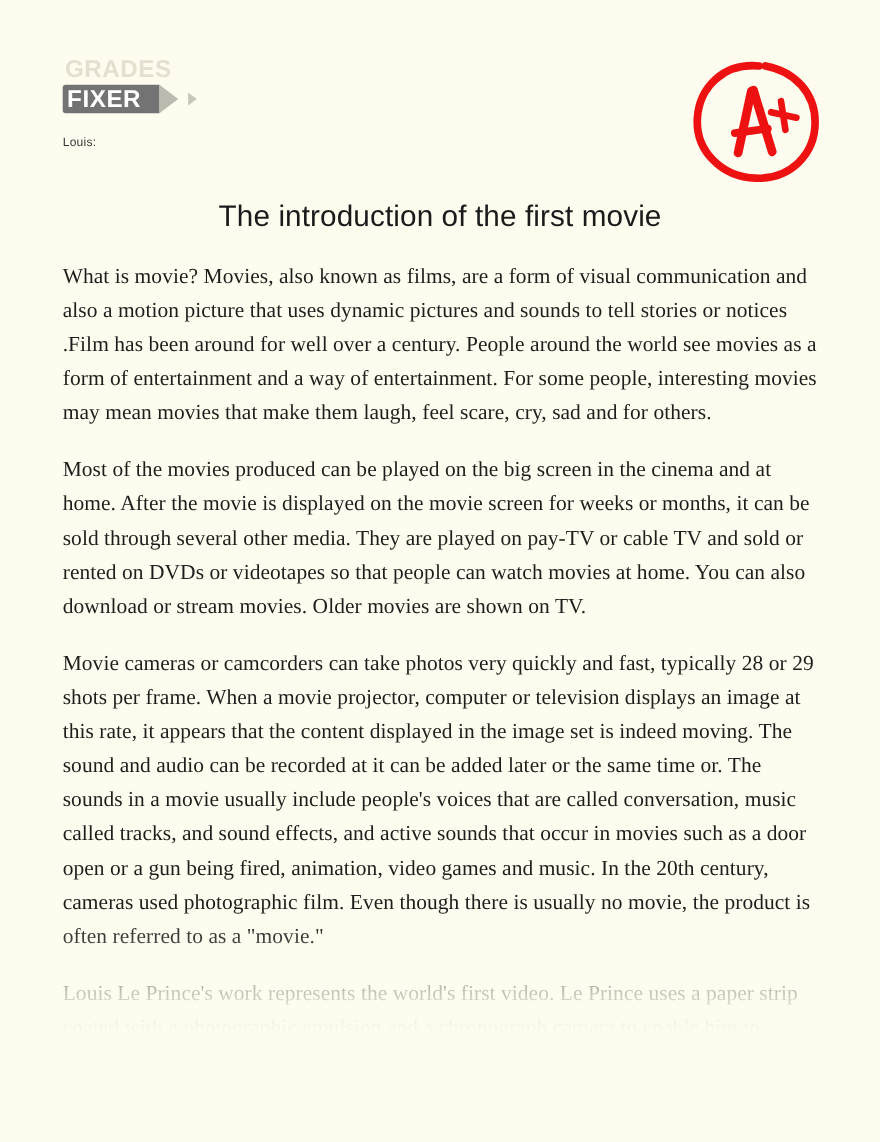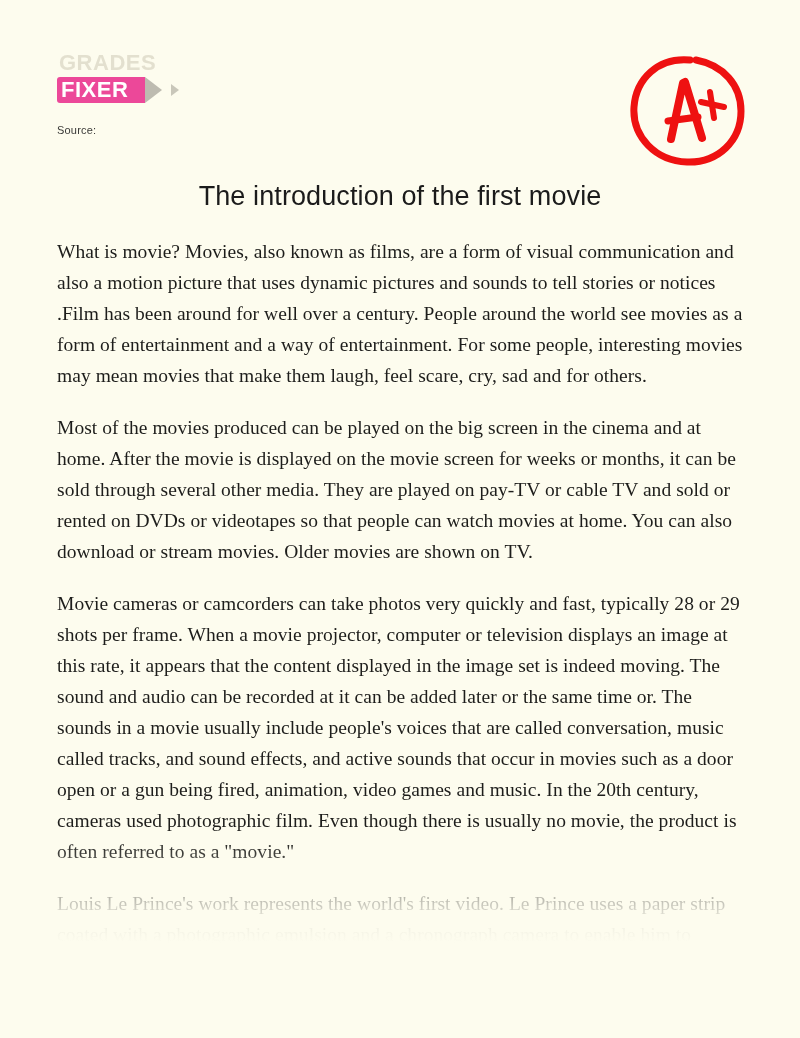--- a/index.html
+++ b/index.html
@@ -53,21 +53,21 @@
   .brand-tag-wrap {
     position: relative;
     display: flex;
     align-items: center;
     height: 26px;
   }
 
   .brand-tag {
     position: relative;
     display: inline-block;
-    background: #ec4899;
+    background: #737373;
     color: #ffffff;
     font-family: "Liberation Sans", sans-serif;
     font-weight: bold;
     font-size: 22px;
     letter-spacing: 0.5px;
     line-height: 26px;
     padding: 0 6px 0 4px;
     height: 26px;
     border-radius: 3px 0 0 3px;
     min-width: 78px;
@@ -194,21 +194,21 @@
   <div class="header">
 
     <div class="brand">
       <div class="brand-top">GRADES</div>
       <div class="brand-tag-wrap">
         <span class="brand-tag">FIXER</span>
         <span class="brand-arrow"></span>
       </div>
     </div>
 
-    <div class="source-line">Source:</div>
+    <div class="source-line">Louis:</div>
 
     <div class="grade-badge">
       <svg viewBox="0 0 118 112" xmlns="http://www.w3.org/2000/svg" aria-hidden="true">
         <path d="M62 5 C30 2 8 24 6 52 C4 82 28 106 59 107 C90 108 113 86 113 56 C113 30 95 10 68 5" fill="none" stroke="#ee1111" stroke-width="7" stroke-linecap="round"></path>
         <path d="M43 84 L55 28 L57 27 L74 83" fill="none" stroke="#ee1111" stroke-width="8" stroke-linecap="round" stroke-linejoin="round"></path>
         <path d="M40 66 L70 62" fill="none" stroke="#ee1111" stroke-width="7" stroke-linecap="round"></path>
         <path d="M82 37 L86 63" fill="none" stroke="#ee1111" stroke-width="6" stroke-linecap="round"></path>
         <path d="M73 47 L96 52" fill="none" stroke="#ee1111" stroke-width="6" stroke-linecap="round"></path>
       </svg>
     </div>

